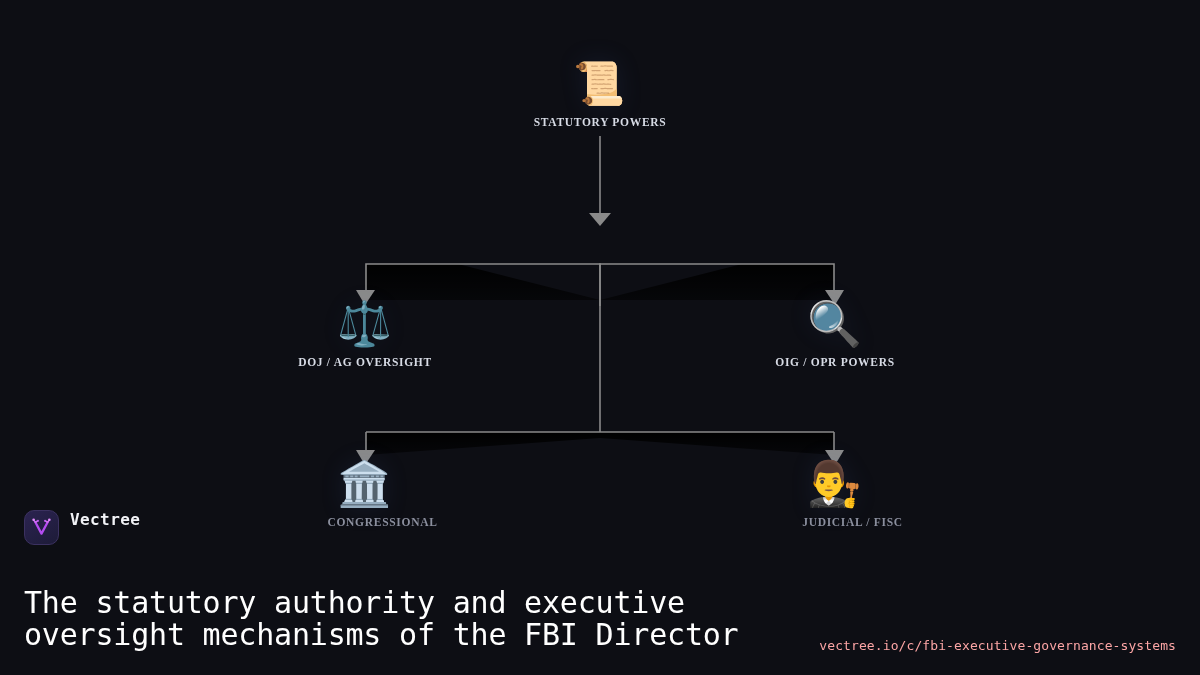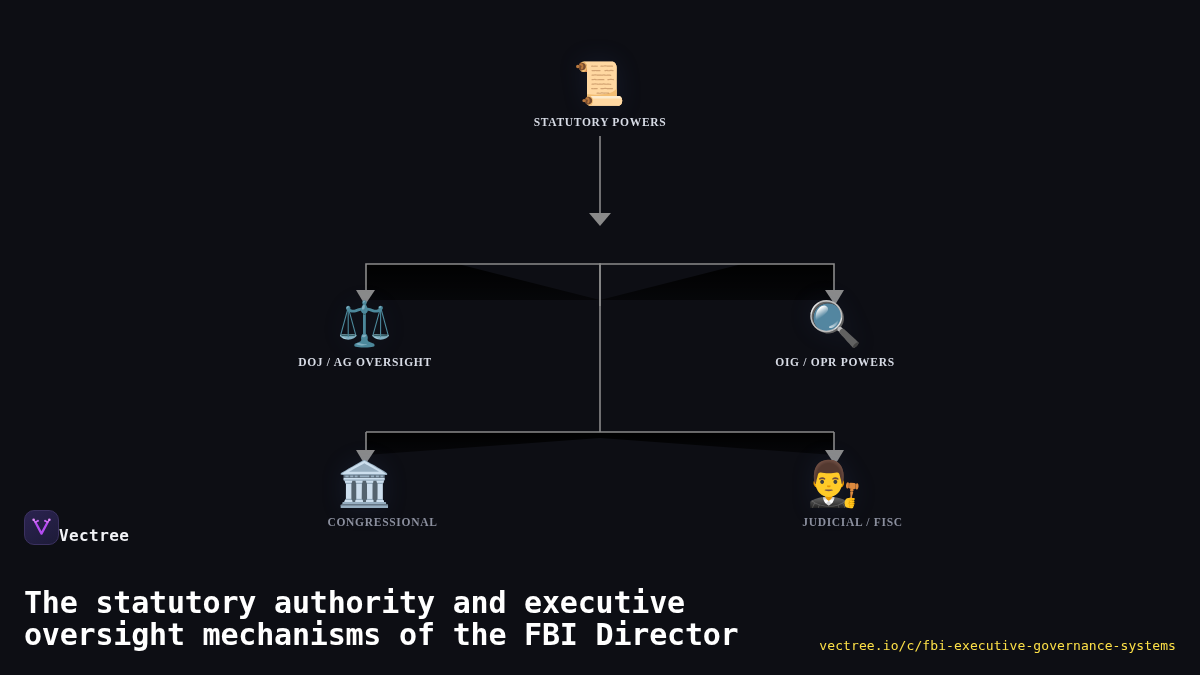--- a/index.html
+++ b/index.html
@@ -101,21 +101,22 @@
     position: absolute;
     left: 0;
     bottom: 0;
     width: 1200px;
   }
   #brand-row {
     position: absolute;
     left: 24px;
     bottom: 130px;
     display: flex;
-    align-items: flex-end;
+    align-items: flex-start;
+    gap: 11px;
   }
   #brand-logo {
     width: 33px;
     height: 33px;
     border-radius: 10px;
     background: linear-gradient(145deg, #2b2350 0%, #1d1b38 100%);
     border: 1px solid #3b3160;
     display: flex;
     align-items: center;
     justify-content: center;
@@ -126,33 +127,33 @@
     font-size: 16px;
     color: #f2f3f7;
     letter-spacing: 0.4px;
   }
   #headline {
     position: absolute;
     left: 24px;
     bottom: 24px;
     width: 760px;
     font-family: "DejaVu Sans Mono", monospace;
-    font-weight: bold;
+    font-weight: normal;
     font-size: 30px;
     line-height: 32px;
     color: #ffffff;
     letter-spacing: -0.2px;
   }
   #site-url {
     position: absolute;
     right: 24px;
     bottom: 22px;
     font-family: "DejaVu Sans Mono", monospace;
     font-size: 13px;
-    color: #fde047;
+    color: #fca5a5;
     letter-spacing: 0.1px;
   }
 </style>
 </head>
 <body>
 
 <div id="stage">
 
   <svg id="edges" viewBox="0 0 1200 675" width="1200" height="675">
     <defs>

